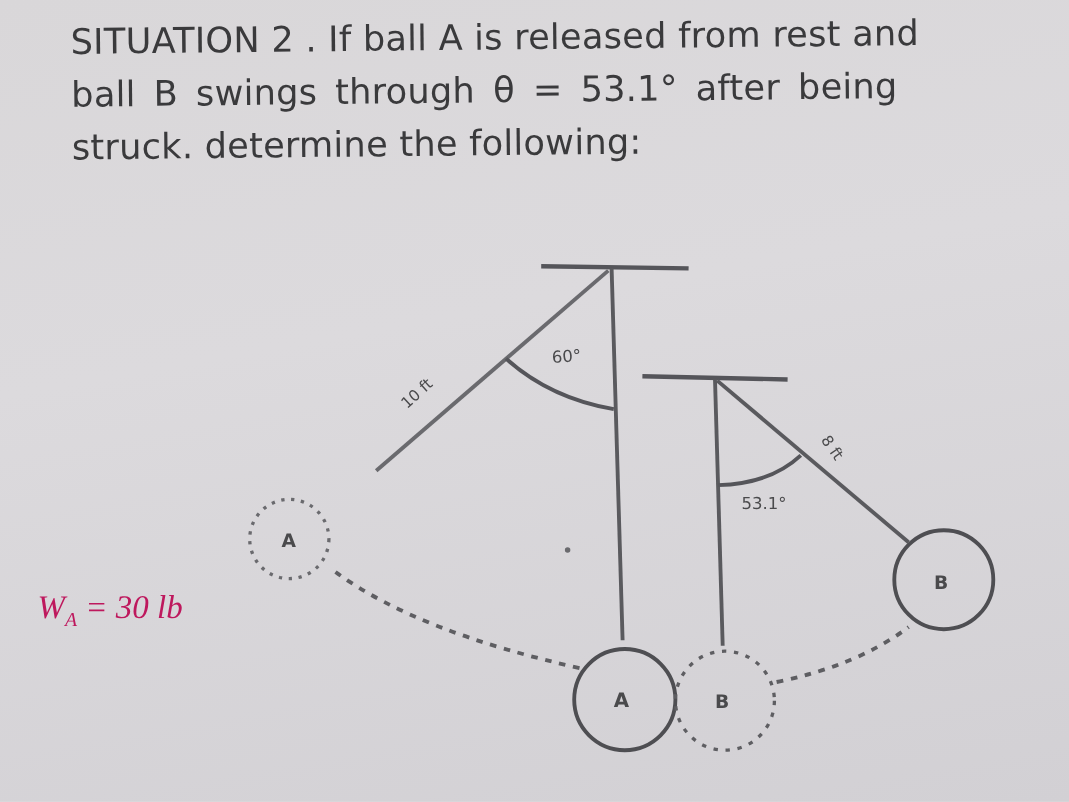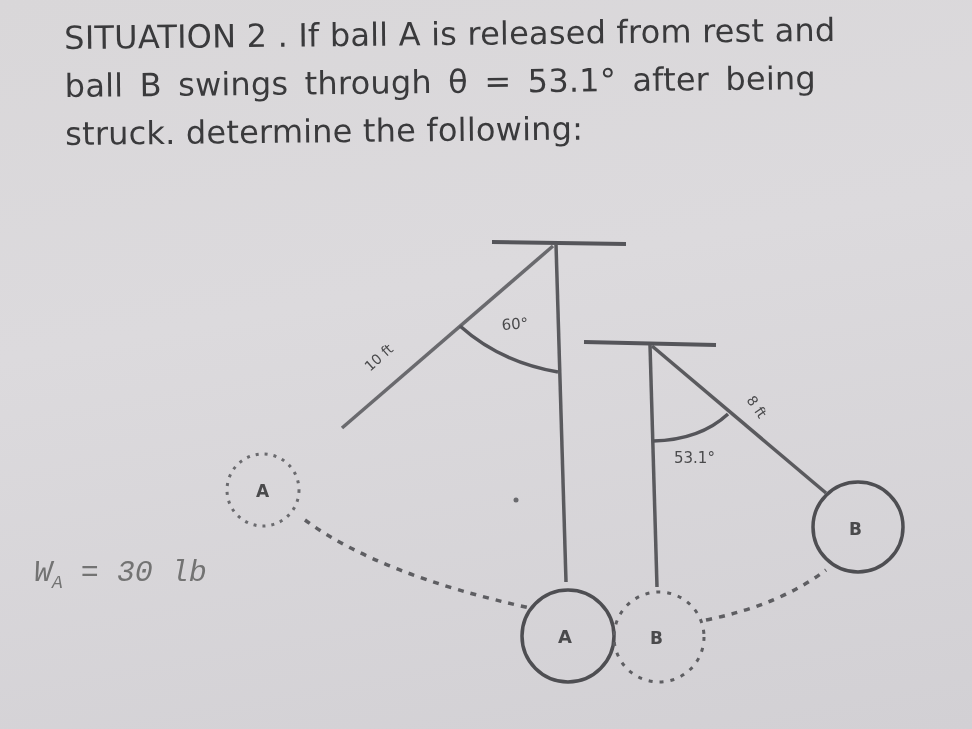--- a/index.html
+++ b/index.html
@@ -15,23 +15,23 @@
     font-size: 32px; line-height: 48px; color: #3a3a3c;
     transform: rotate(-0.6deg);
     transform-origin: left top;
     letter-spacing: 0.2px;
   }
   .problem .line { display: block; white-space: nowrap; }
   .problem .line.justify { word-spacing: 6px; }
   svg.diagram { position: absolute; left: 0; top: 0; }
   .lbl { font-family: "DejaVu Sans", sans-serif; fill: #4a4a4c; }
   .wa {
-    position: absolute; left: 34px; top: 556px;
-    font-family: Liberation Mono, monospace; font-style: italic;
-    font-size: 30px; color: #737373;
+    position: absolute; left: 34px; top: 536px;
+    font-family: Liberation Serif, serif; font-style: italic;
+    font-size: 30px; color: #be185d;
   }
   .wa sub { font-size: 18px; }
 </style>
 </head>
 <body>
 
 <div class="problem">
   <span class="line">SITUATION 2 . If ball A is released from rest and</span>
   <span class="line justify">ball B swings through θ = 53.1° after being</span>
   <span class="line">struck. determine the following:</span>

